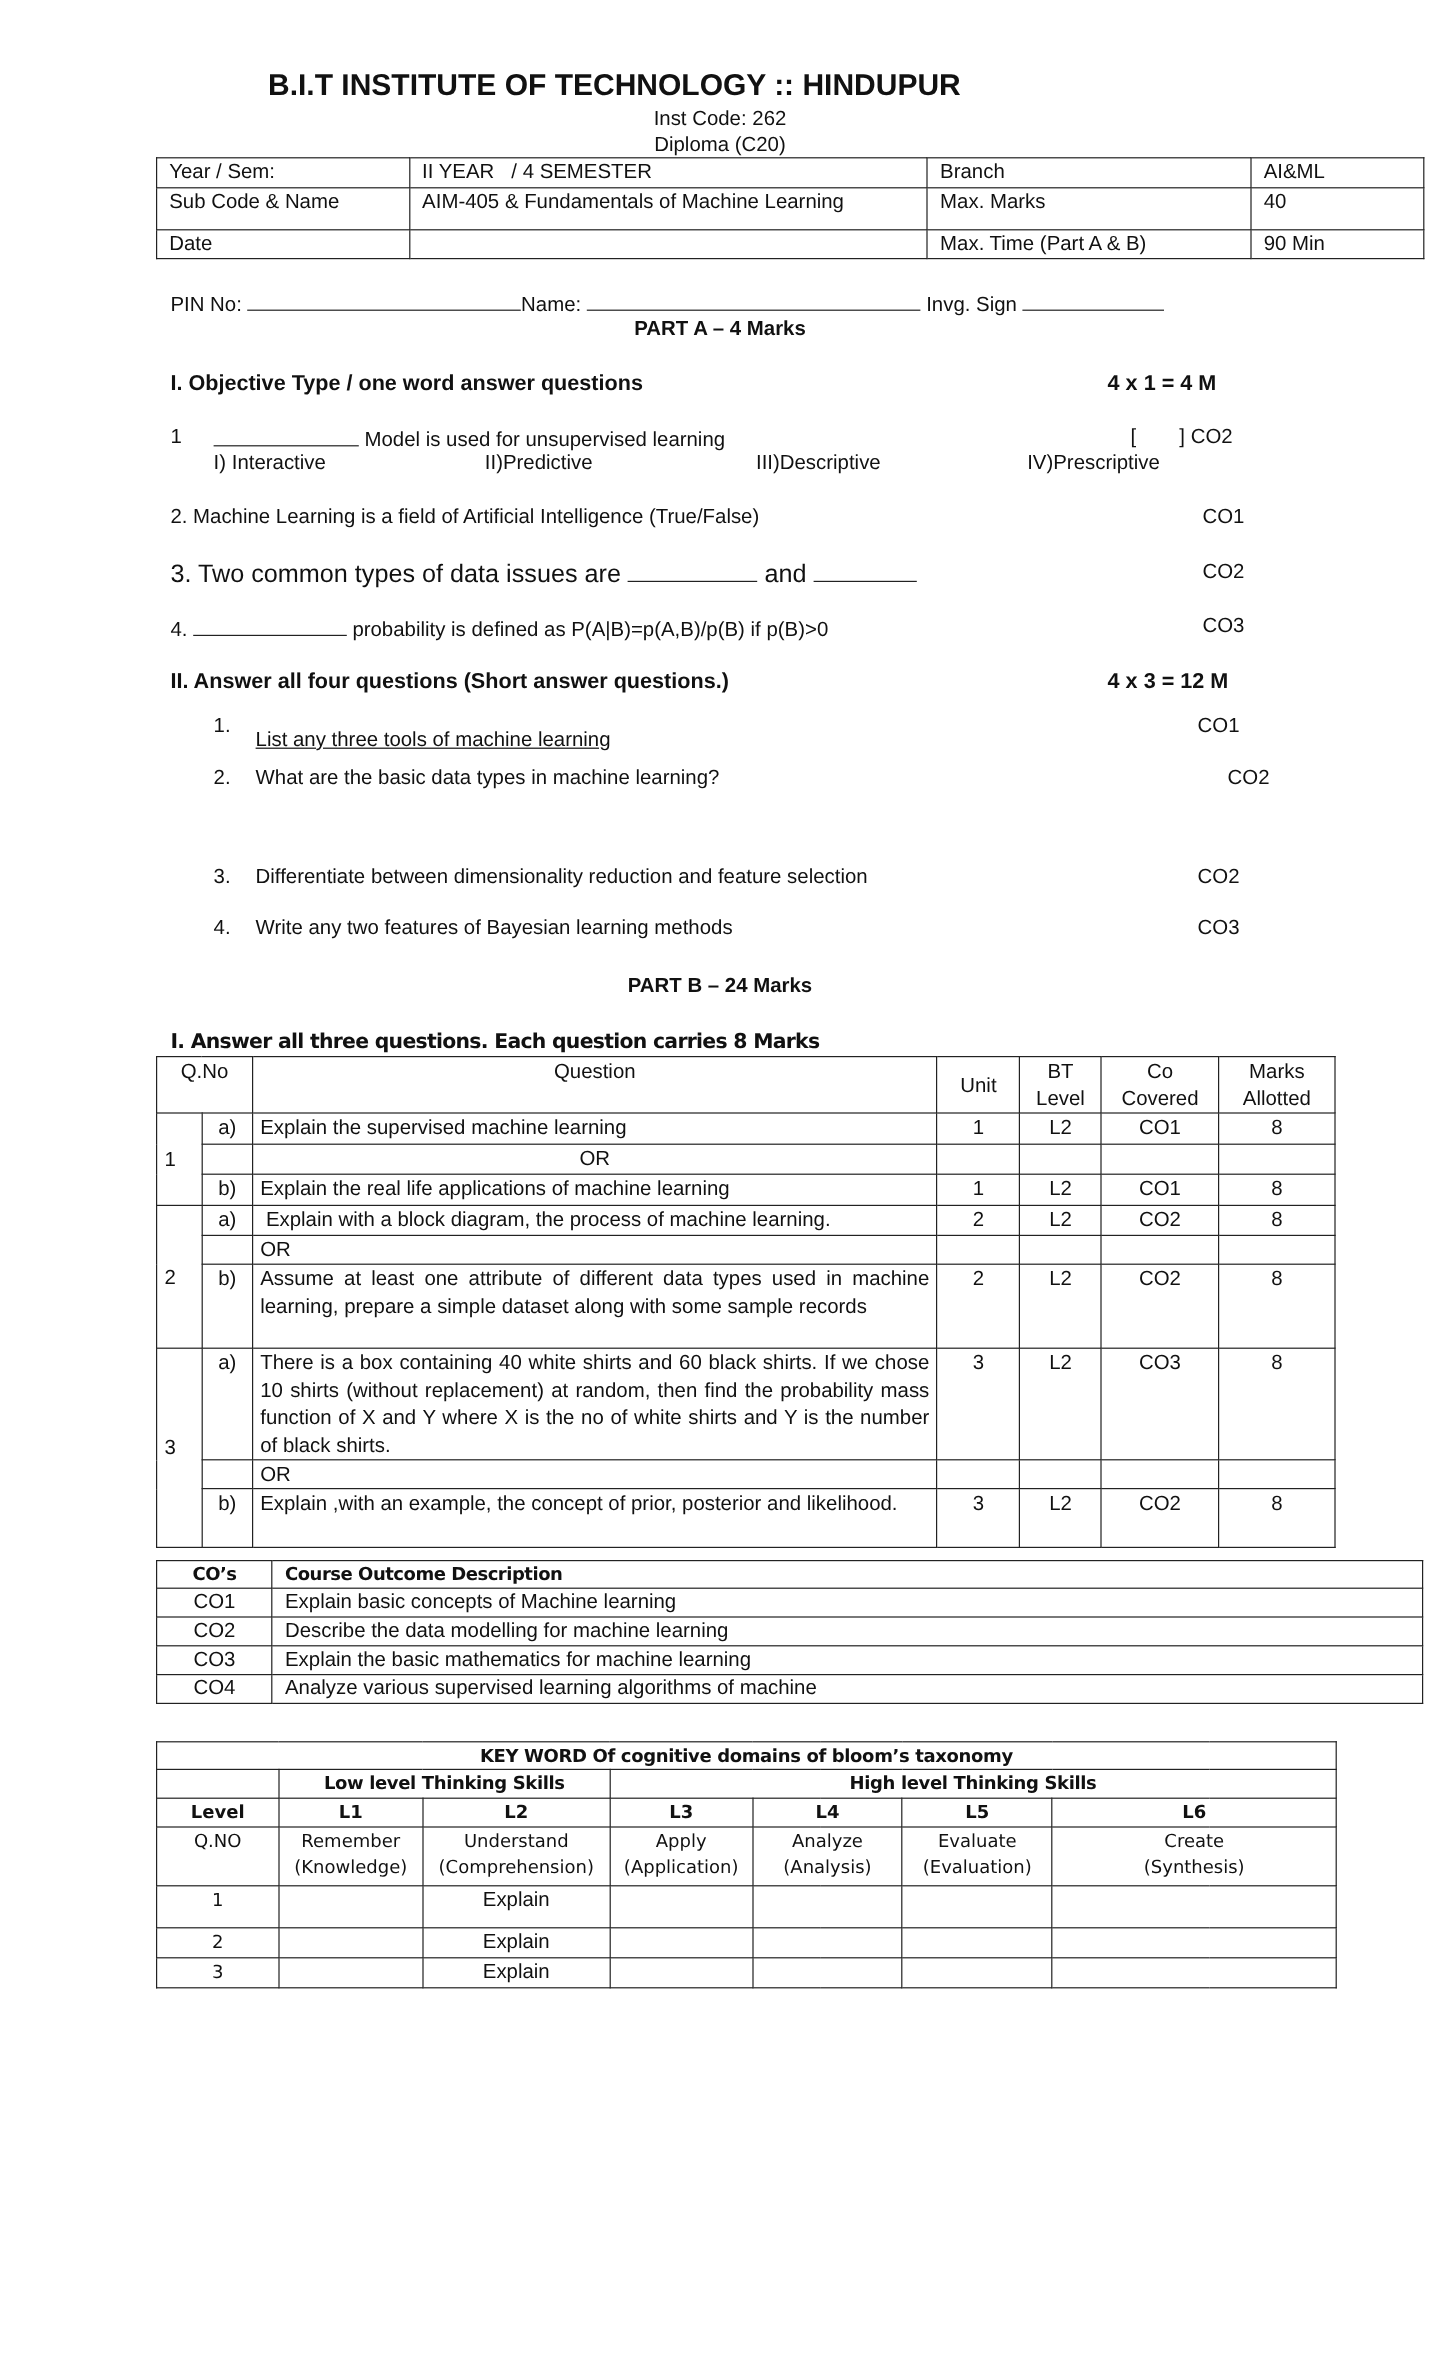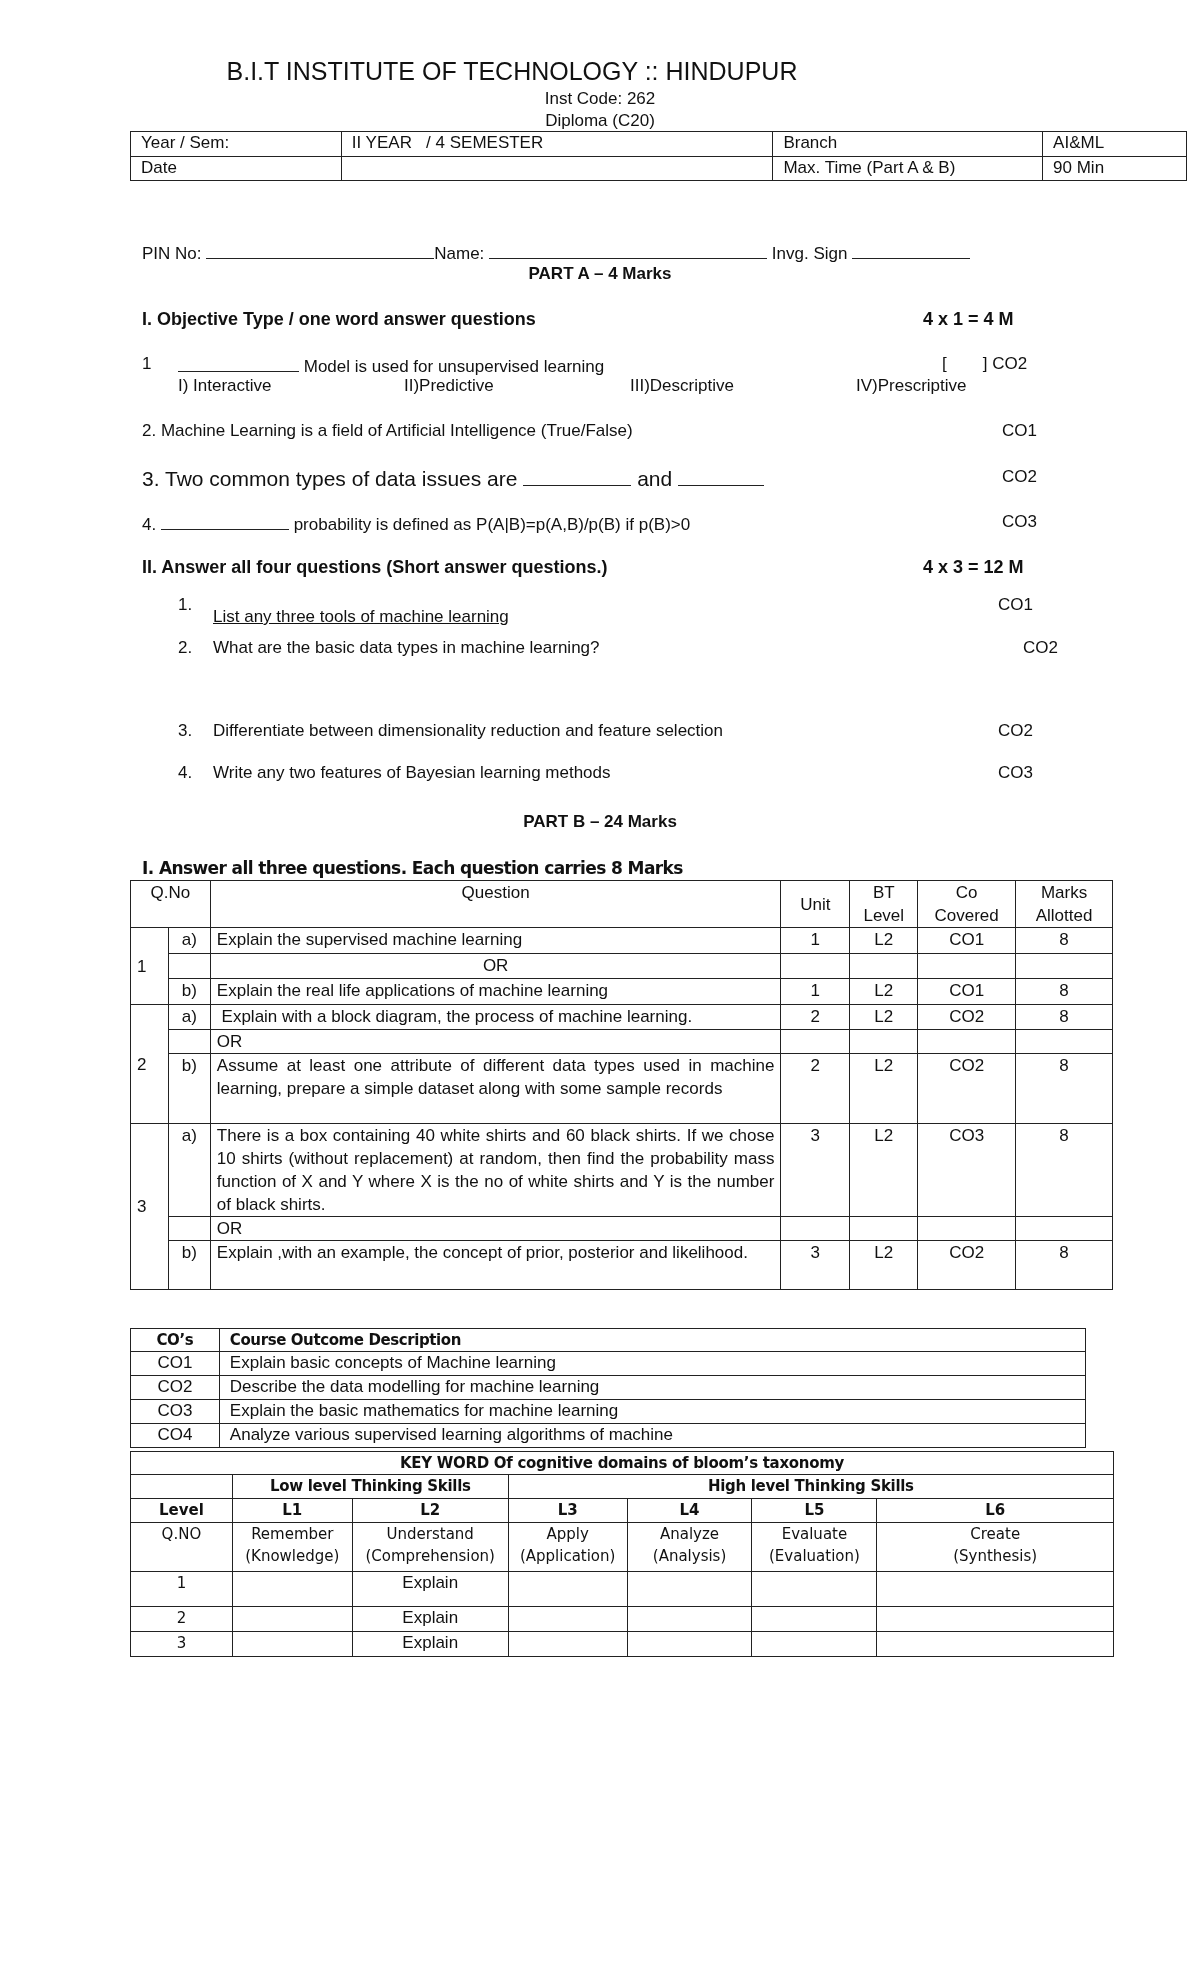--- a/index.html
+++ b/index.html
@@ -1,38 +1,38 @@
 <!DOCTYPE html>
 <html><head>
 <meta charset="utf-8">
 <style>
   * { box-sizing: border-box; margin: 0; padding: 0; }
   html, body { width: 1200px; height: 1976px; background: #ffffff; }
   body { position: relative; font-family: "Liberation Sans", "DejaVu Sans", sans-serif; color: #111; font-size: 18px; overflow: hidden; }
   .abs { position: absolute; white-space: nowrap; }
   .center { text-align: center; }
   .bold { font-weight: bold; }
-  .title { left: 0; width: 1024px; top: 57px; font-size: 25px; text-align: center; }
+  .title { left: 0; width: 1024px; top: 57px; font-size: 25px; text-align: center; font-weight: bold; }
   .sub1 { left: 0; width: 1200px; top: 89px; font-size: 17px; text-align: center; }
   .sub2 { left: 0; width: 1200px; top: 111px; font-size: 17px; text-align: center; }
 
   table { border-collapse: collapse; position: absolute; }
   td, th { border: 1.5px solid #222; font-weight: normal; vertical-align: top; }
 
   .hdr { left: 130px; top: 131px; width: 1057px; font-size: 17px; }
   .hdr td { padding: 0 10px; line-height: 22px; }
 
   .line { border-bottom: 1.5px solid #222; display: inline-block; height: 18px; vertical-align: baseline; }
 
   .pb { left: 130px; top: 880px; width: 983px; font-size: 17px; }
   .pb td { padding: 0 6px; line-height: 23px; }
   .pb td.c { text-align: center; }
   .pb td.just { text-align: justify; text-align-last: left; white-space: normal; }
 
-  .co { left: 130px; top: 1300px; width: 956px; font-size: 17px; margin-top: 28px; }
+  .co { left: 130px; top: 1300px; width: 1056px; font-size: 17px; }
   .co td { padding: 0 10px; line-height: 22px; }
 
   .bl { left: 130px; top: 1451px; width: 984px; font-size: 16px; font-family: "DejaVu Sans", sans-serif; }
   .bl td { text-align: center; line-height: 22px; padding: 0; vertical-align: top; }
   .bl .arial { font-family: "Liberation Sans", sans-serif; font-size: 17px; }
   .sans2 { font-family: "DejaVu Sans", sans-serif; font-weight: bold; }
 </style>
 </head>
 <body>
 
@@ -46,20 +46,26 @@
       <col style="width:432px">
       <col style="width:270px">
       <col style="width:144px">
     </colgroup>
   <tbody>
       <tr style="height:25px">
     <td>Year / Sem:</td>
     <td style="white-space:pre">II YEAR   / 4 SEMESTER</td>
     <td>Branch</td>
     <td>AI&amp;ML</td>
+  </tr>
+  <tr style="height:35px">
+    <td>Sub Code &amp; Name</td>
+    <td>AIM-405 &amp; Fundamentals of Machine Learning</td>
+    <td>Max. Marks</td>
+    <td>40</td>
   </tr>
   <tr style="height:24px">
     <td>Date</td>
     <td></td>
     <td>Max. Time (Part A &amp; B)</td>
     <td>90 Min</td>
   </tr>
 </tbody>
   </table>
 

